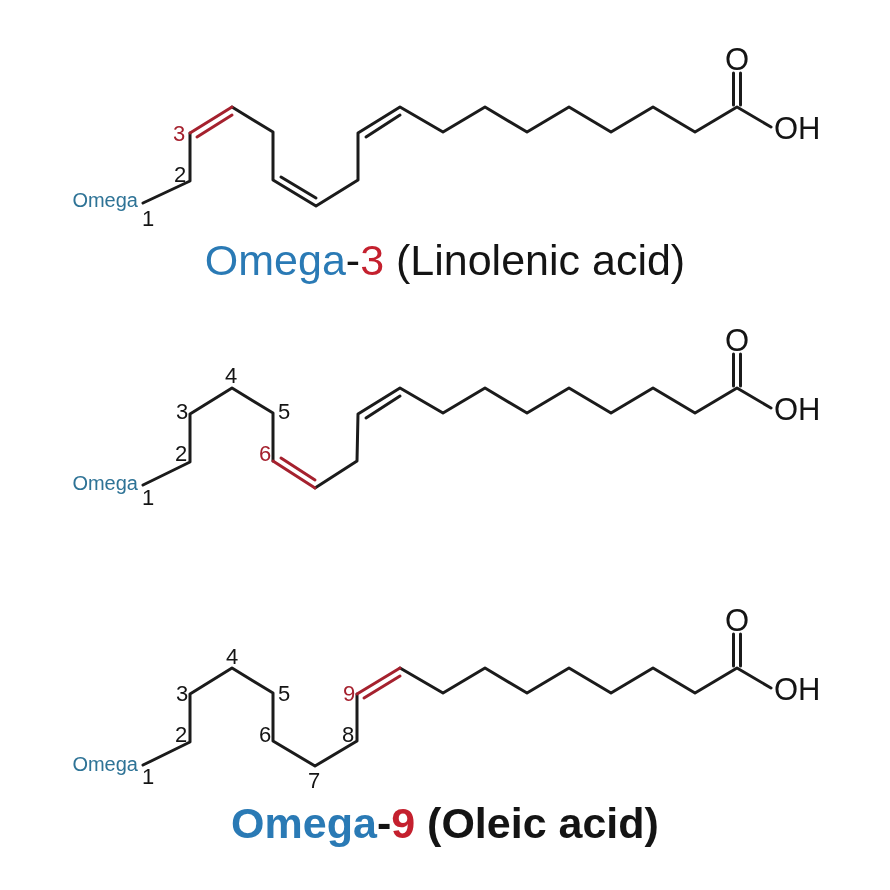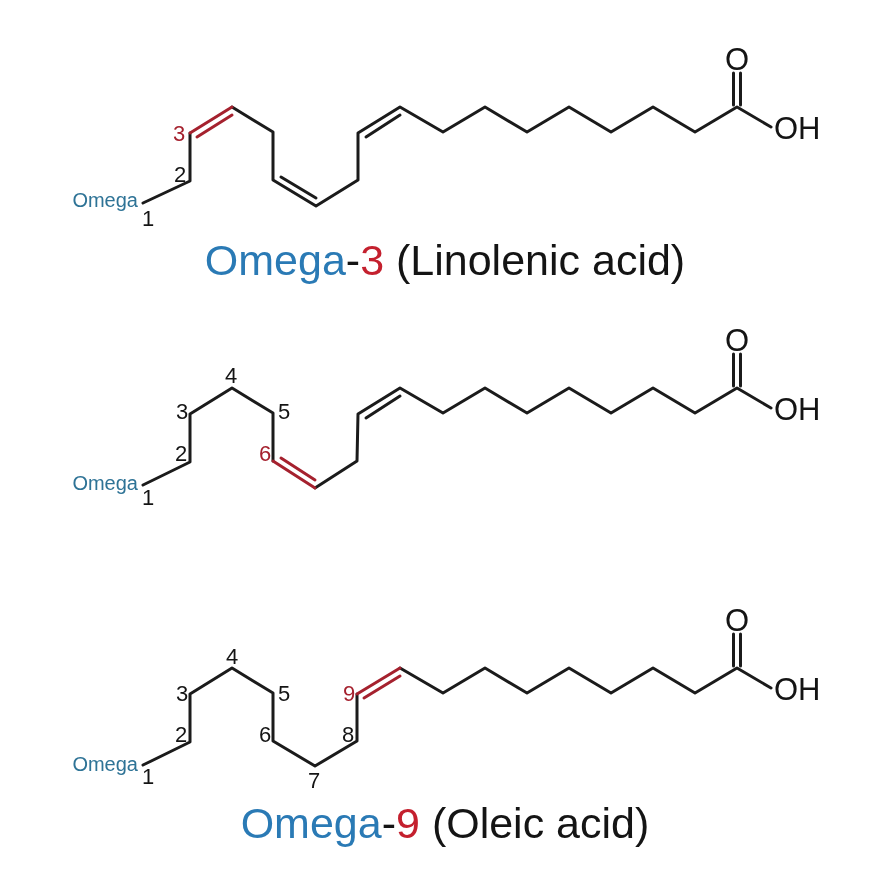--- a/index.html
+++ b/index.html
@@ -75,15 +75,15 @@
       <text class="num" x="348" y="742">8</text>
       <text class="num-red" x="349" y="701">9</text>
       <text class="atom" x="737" y="631" text-anchor="middle">O</text>
       <text class="atom" x="774" y="700">OH</text>
     </g>
   </svg>
 
   <div class="caption" style="top:239px;"><span class="cap-blue">Omega</span><span>-</span><span class="cap-red">3</span><span> (Linolenic acid)</span></div>
 
 
-  <div class="caption" style="top:802px;"><span class="cap-blue">Omega</span><span>-</span><span class="cap-red">9</span><span> (Oleic acid)</span></div>
+  <div class="caption" style="top:802px;font-weight:bold;"><span class="cap-blue">Omega</span><span>-</span><span class="cap-red">9</span><span> (Oleic acid)</span></div>
 
 </div>
 
 </body></html>

